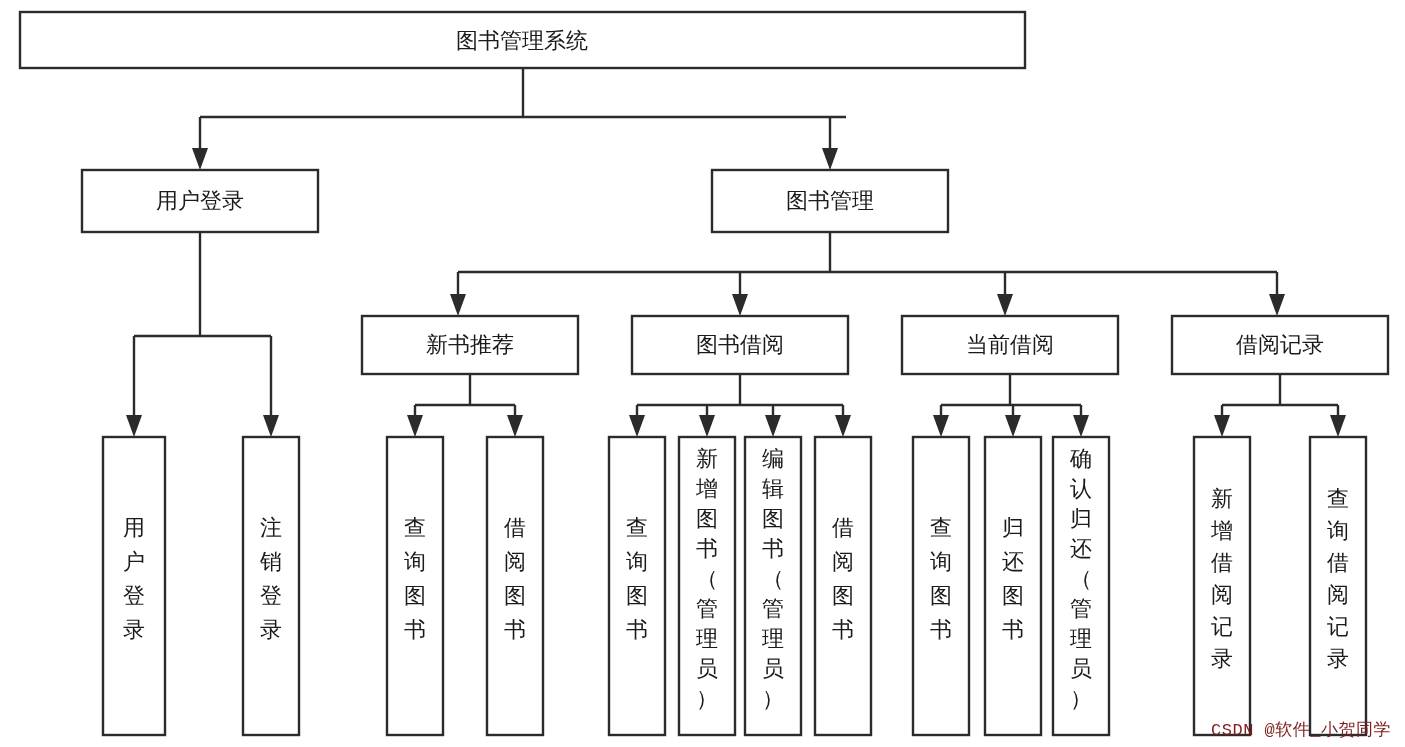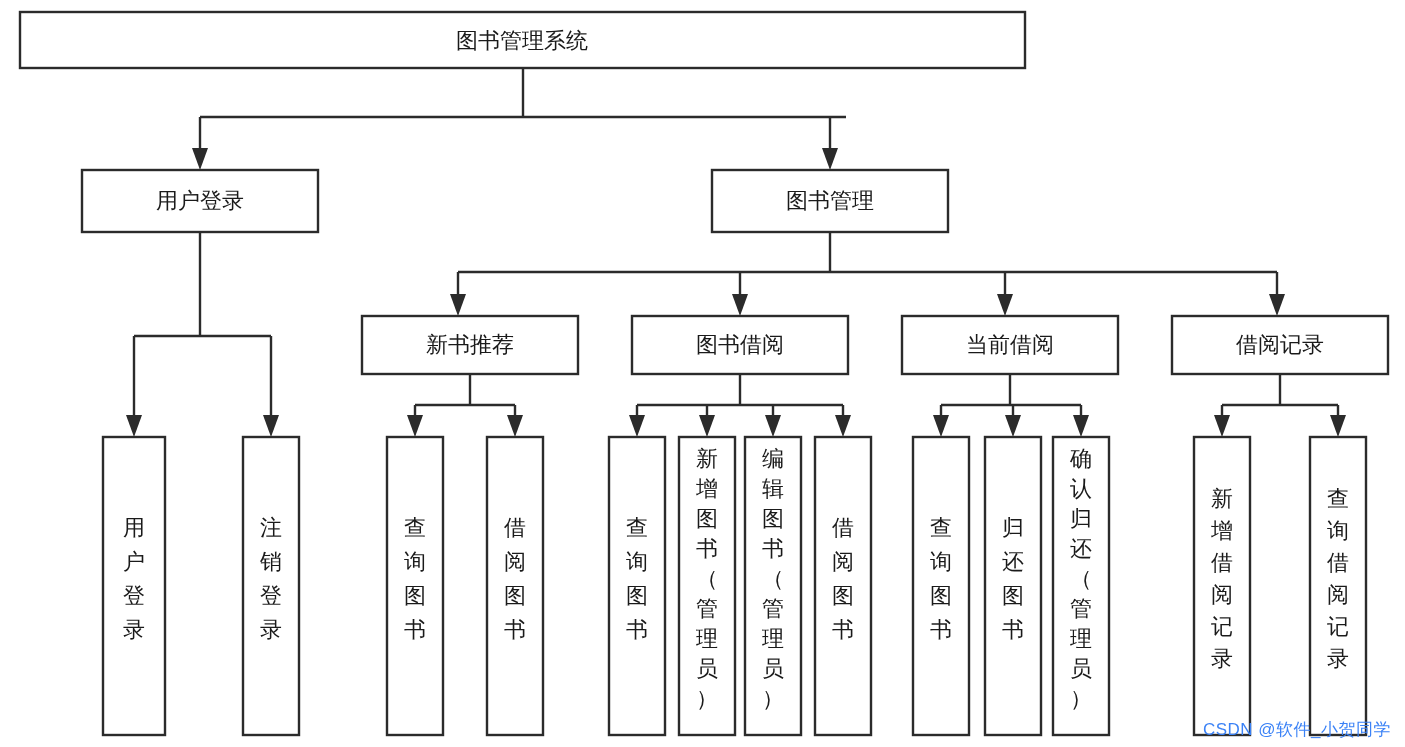--- a/index.html
+++ b/index.html
@@ -45,23 +45,23 @@
     fill: none;
   }
   .arrow-head {
     fill: #2b2b2b;
     stroke: none;
   }
   .watermark {
     position: absolute;
     right: 14px;
     bottom: 6px;
-    font-family: Liberation Sans, sans-serif;
+    font-family: Liberation Mono, monospace;
     font-size: 17px;
-    color: #3b82f6;
+    color: #7f1d1d;
     white-space: nowrap;
     letter-spacing: 0.5px;
   }
 </style>
 </head>
 <body>
 
 <svg id="diagram" viewBox="0 0 1405 747" xmlns="http://www.w3.org/2000/svg">
 
   <defs>

